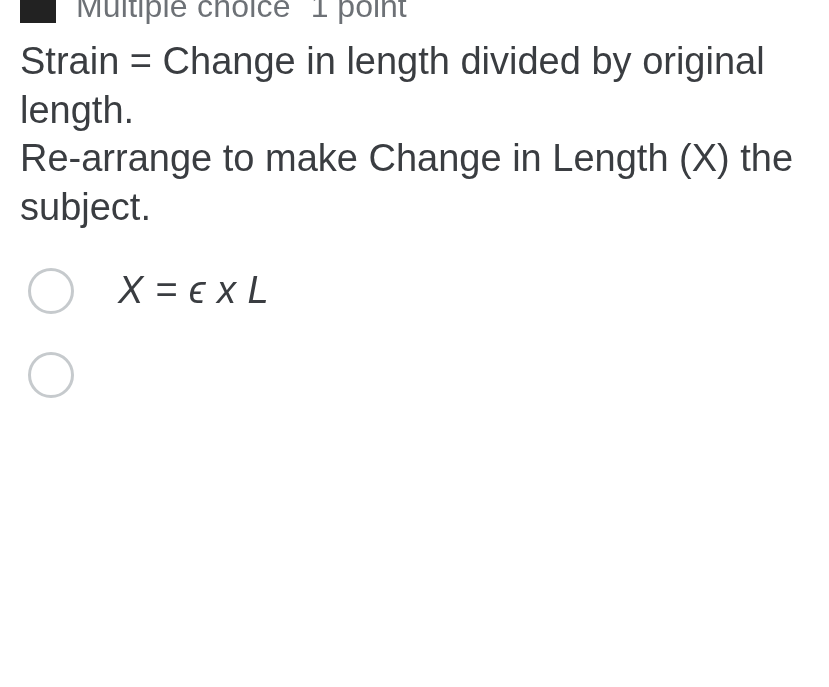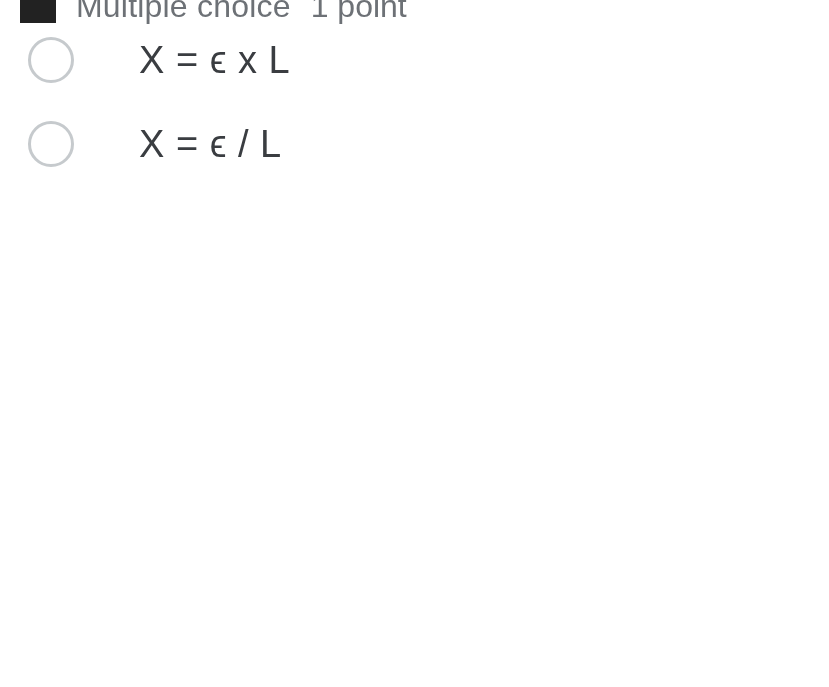--- a/index.html
+++ b/index.html
@@ -52,22 +52,23 @@
   }
   .options {
     display: flex;
     flex-direction: column;
     gap: 38px;
     padding-left: 8px;
   }
   .option {
     display: flex;
     align-items: center;
-    gap: 65px;
+    gap: 44px;
     cursor: pointer;
+    font-style: italic;
   }
   .radio {
     width: 46px;
     height: 46px;
     border: 3px solid #c6cacd;
     border-radius: 50%;
     box-sizing: border-box;
     flex: 0 0 auto;
     background: #fff;
   }
@@ -81,24 +82,25 @@
 </head>
 <body>
 
 <div class="wrap">
   <div class="header-row">
     <div class="block"></div>
     <div class="qtype">Multiple choice</div>
     <div class="points">1 point</div>
   </div>
 
+  <div class="prompt" style="white-space: pre-line;">Strain = Change in length divided by original length.
+Re-arrange to make Change in Length (X) the subject.</div>
 
   <div class="options">
     <div class="option">
       <div class="radio"></div>
       <div class="opt-label">X = ϵ x L</div>
     </div>
     <div class="option">
       <div class="radio"></div>
-      <div class="opt-label">X = ϵ / L</div>
     </div>
   </div>
 </div>
 
 </body></html>

